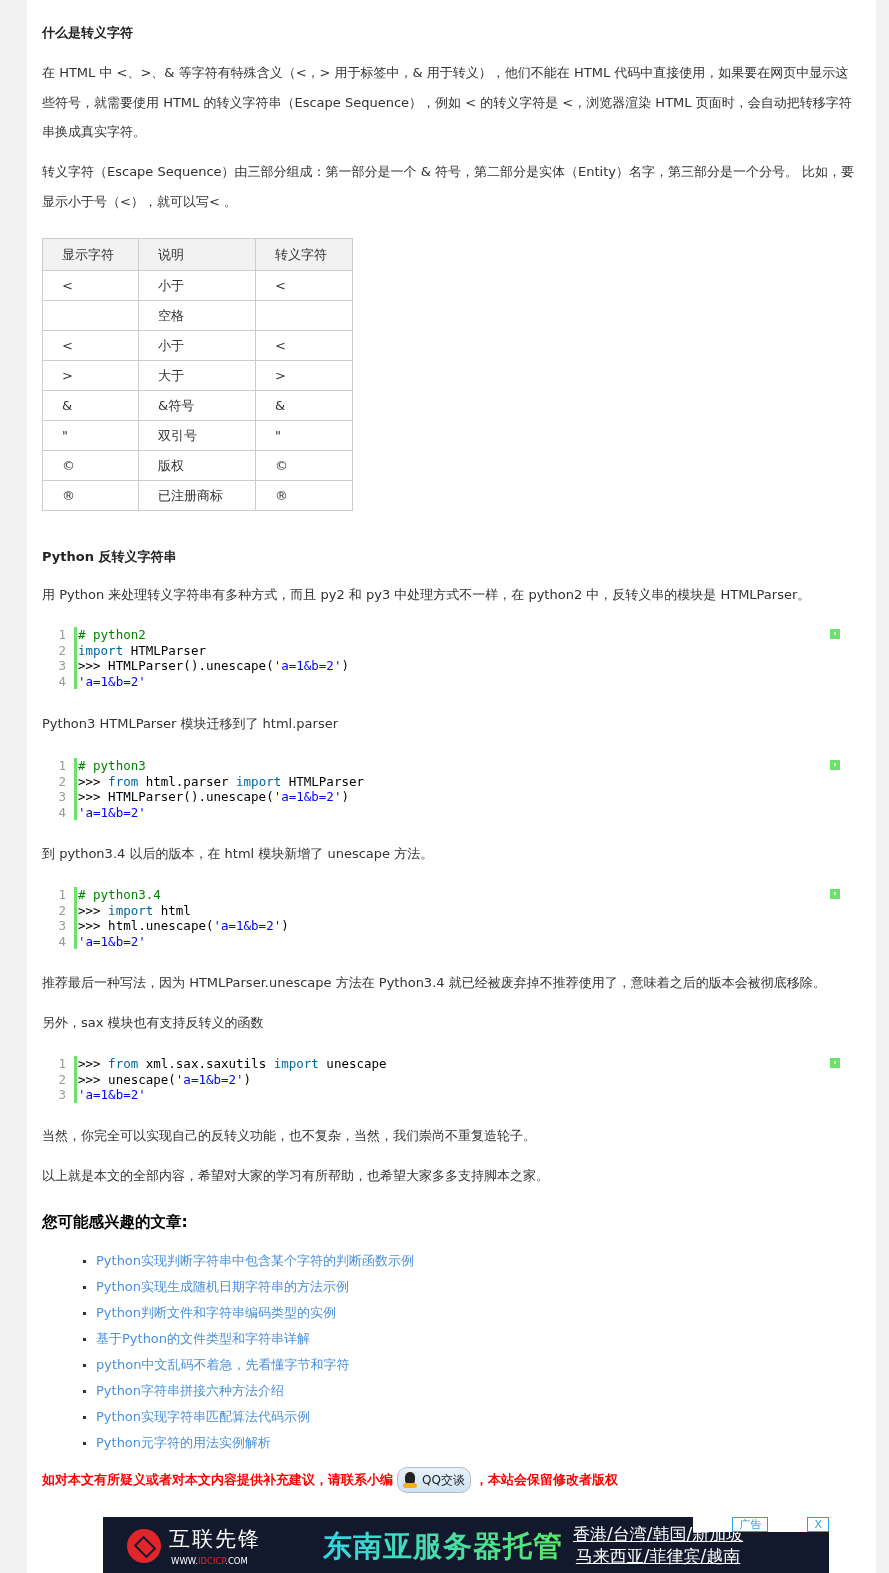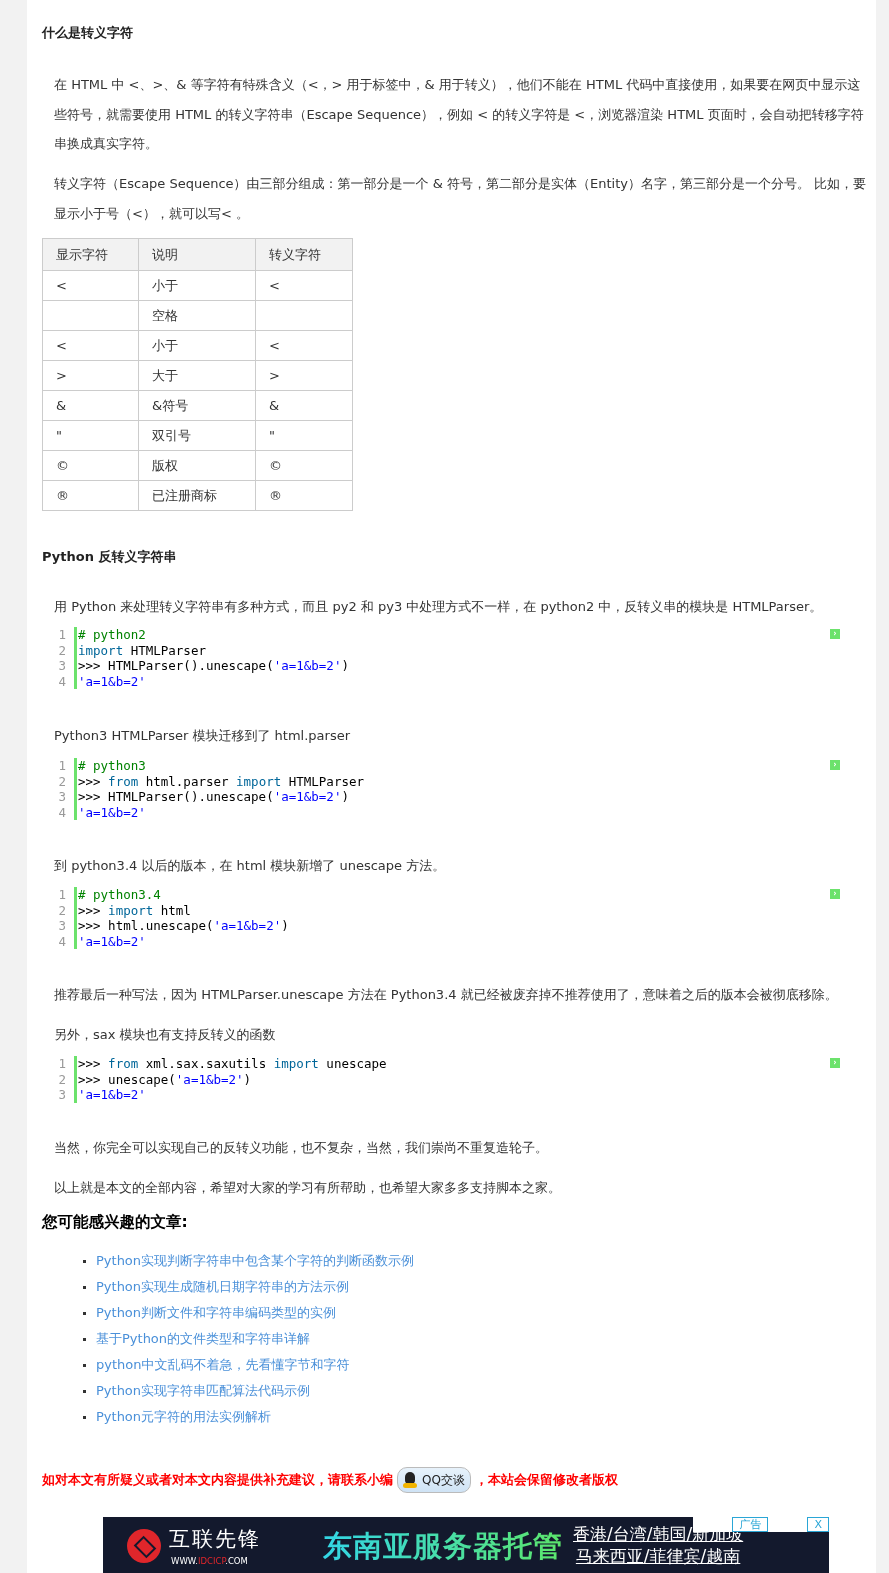--- a/index.html
+++ b/index.html
@@ -11,27 +11,27 @@
   }
   .page {
     position: absolute; left: 27px; top: 0; width: 849px; height: 1573px;
     background: #fff;
   }
   .content { position: absolute; left: 15px; top: 0; width: 820px; }
   .h-sec {
     position: absolute; left: 0; font-size: 13px; font-weight: bold; color: #222; margin: 0;
   }
   .p {
-    position: absolute; left: 0; width: 815px; font-size: 13px; line-height: 29.5px; color: #333; margin: 12px;
+    position: absolute; left: 0; width: 815px; font-size: 13px; line-height: 29.5px; color: #333; margin: 0;
   }
   table.esc {
     position: absolute; left: 0; top: 238px; border-collapse: collapse; font-size: 13px; color: #333;
   }
   table.esc td, table.esc th {
-    border: 1px solid #ccc; height: 30px; padding: 0 13px; text-align: left; font-weight: normal; box-sizing: border-box;
+    border: 1px solid #ccc; height: 30px; padding: 0 19px; text-align: left; font-weight: normal; box-sizing: border-box;
   }
   table.esc th { background: #f2f2f2; height: 32px; }
   table.esc .c1 { width: 96px; }
   table.esc .c2 { width: 117px; }
   table.esc .c3 { width: 97px; }
 
   .code {
     position: absolute; left: 0; width: 800px; font-family: "DejaVu Sans Mono", "Liberation Mono", monospace;
     font-size: 12.5px; line-height: 15.5px;
   }
@@ -237,20 +237,21 @@
     <p class="p" style="top:1121px">当然，你完全可以实现自己的反转义功能，也不复杂，当然，我们崇尚不重复造轮子。</p>
     <p class="p" style="top:1161px">以上就是本文的全部内容，希望对大家的学习有所帮助，也希望大家多多支持脚本之家。</p>
 
     <h3 class="h-rel">您可能感兴趣的文章:</h3>
     <ul class="rel" id="rel-list">
         <li><a href="#">Python实现判断字符串中包含某个字符的判断函数示例</a></li>
         <li><a href="#">Python实现生成随机日期字符串的方法示例</a></li>
         <li><a href="#">Python判断文件和字符串编码类型的实例</a></li>
         <li><a href="#">基于Python的文件类型和字符串详解</a></li>
         <li><a href="#">python中文乱码不着急，先看懂字节和字符</a></li>
+        <li><a href="#">Python字符串拼接六种方法介绍</a></li>
         <li><a href="#">Python实现字符串匹配算法代码示例</a></li>
         <li><a href="#">Python元字符的用法实例解析</a></li>
       </ul>
 
     <div class="notice">
       <span>如对本文有所疑义或者对本文内容提供补充建议，请联系小编</span>
       <span class="qq-btn">
         <span class="peng"></span>
         <span>QQ交谈</span>
       </span>

